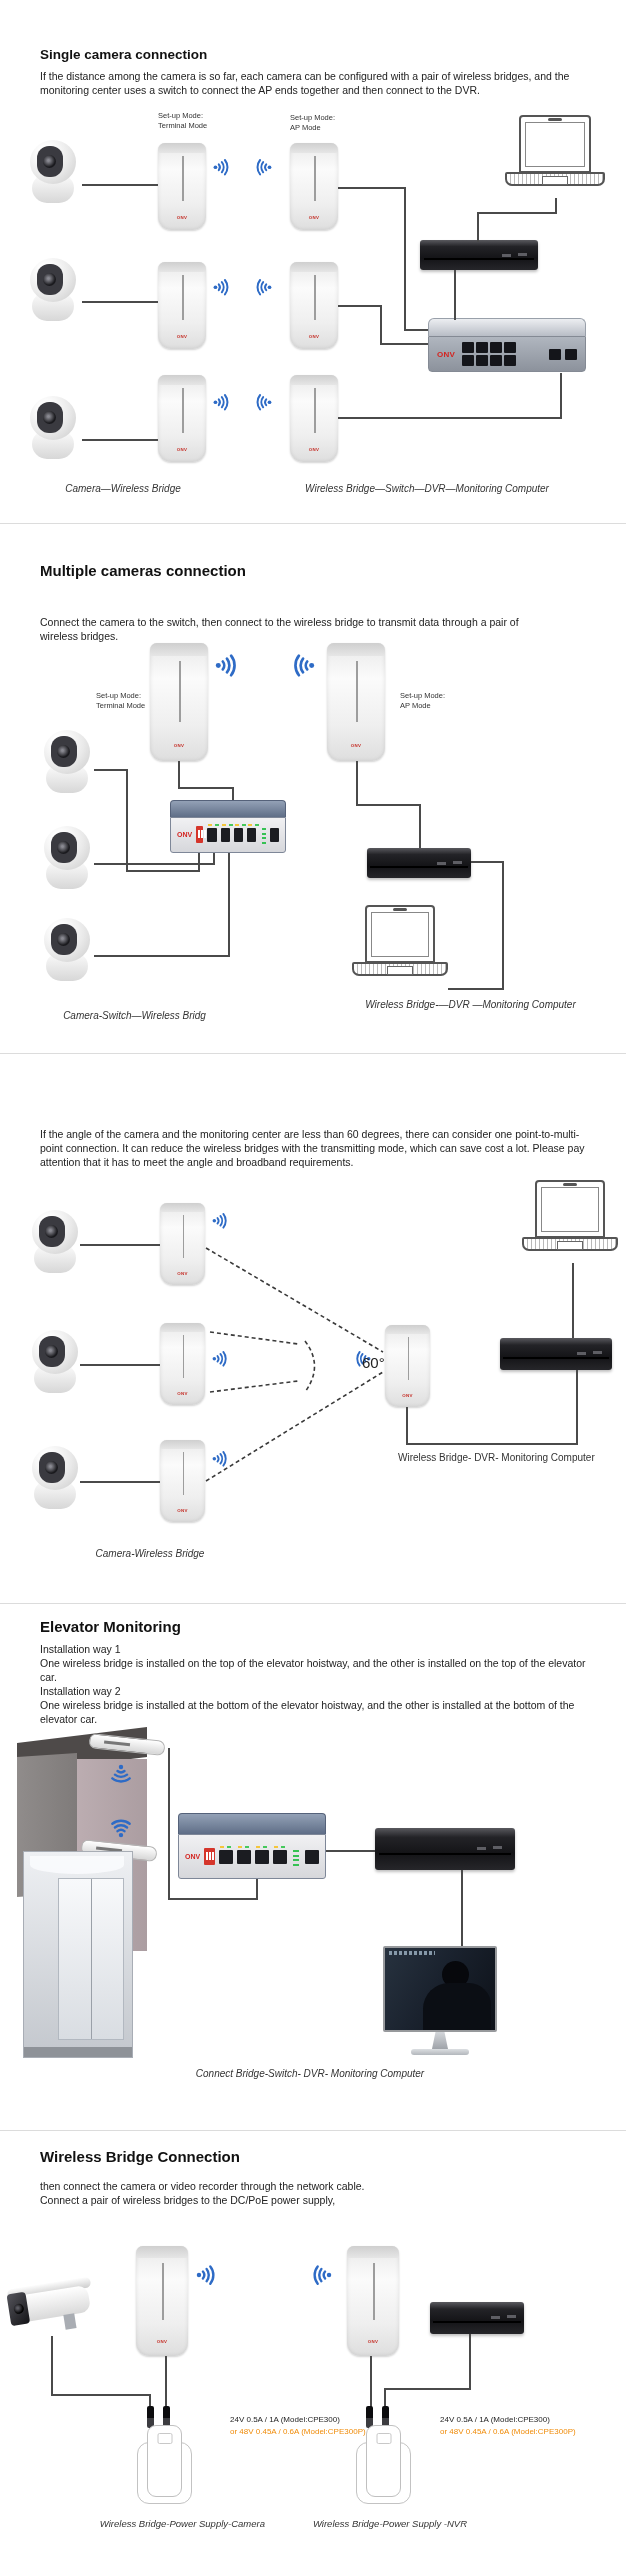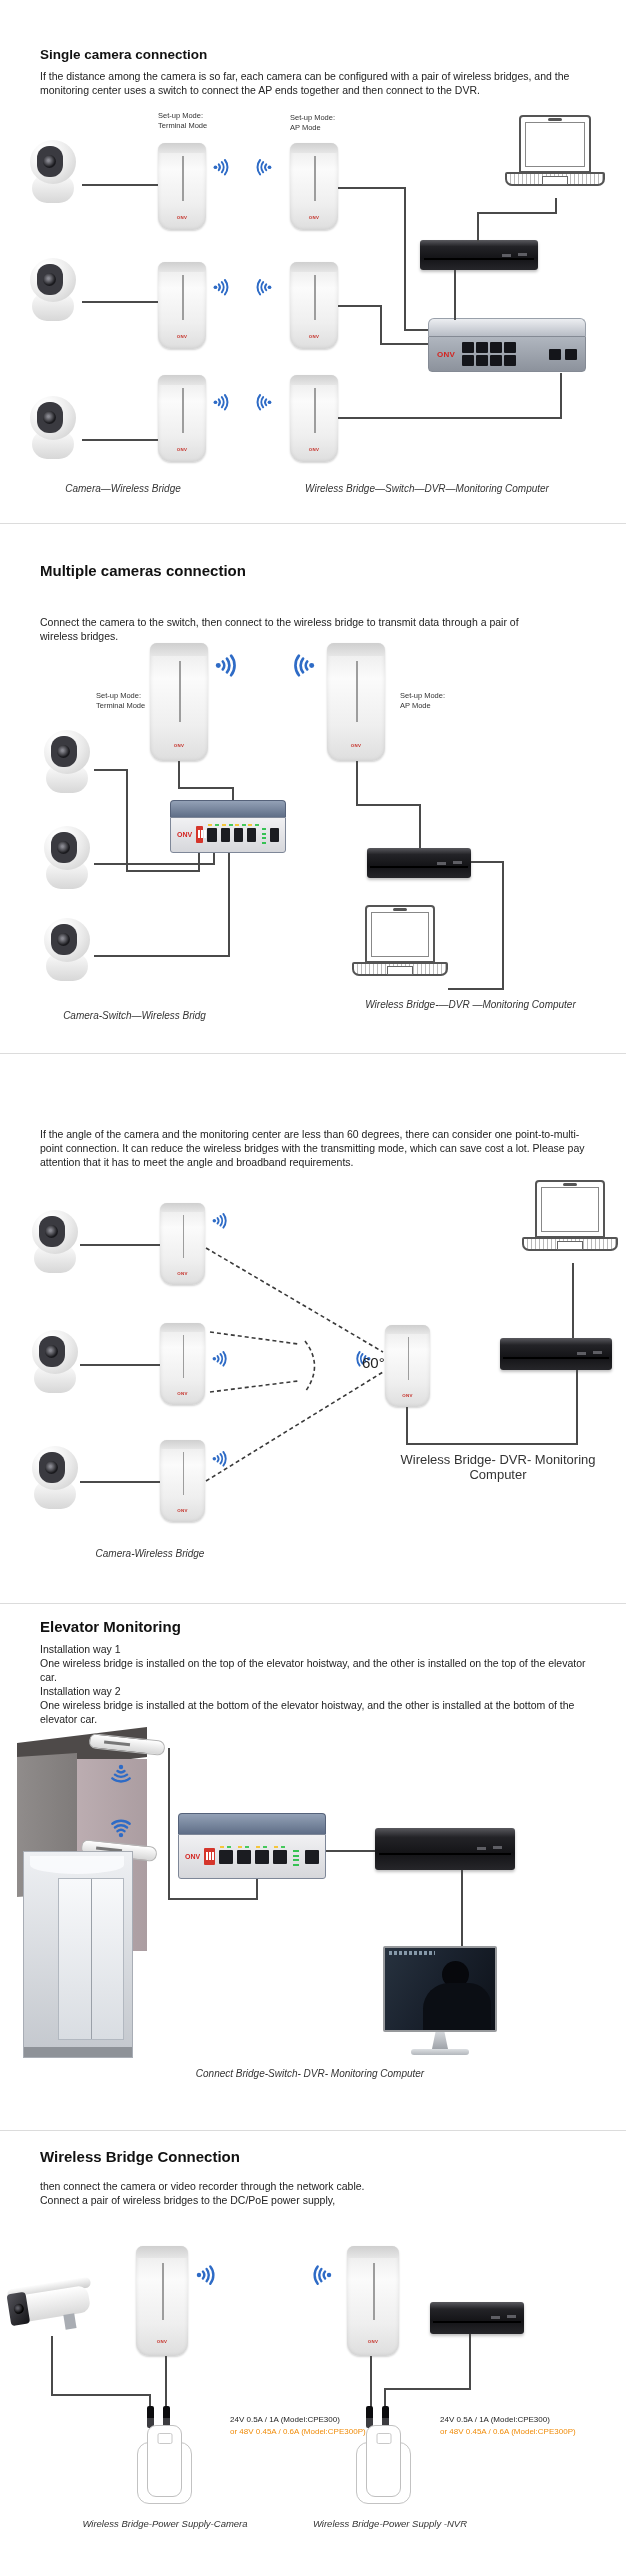--- a/index.html
+++ b/index.html
@@ -11,21 +11,21 @@
   *{margin:0;padding:0;box-sizing:border-box;}
   body{background:#fff;font-family:"Liberation Sans",sans-serif;color:#1e1e1e;}
   #page{position:relative;width:626px;height:2560px;background:#fff;overflow:hidden;}
   .abs{position:absolute;}
   .hr{position:absolute;left:0;right:0;height:1px;background:#dcdcdc;}
   .red-title{font-size:19px;font-weight:bold;color:var(--heading-red);letter-spacing:-.2px;display:flex;align-items:center;gap:10px;}
   .h2{font-size:15px;font-weight:bold;color:#111;}
   .h3{font-size:13.5px;font-weight:bold;color:#111;}
   .body-txt{font-size:10.5px;line-height:1.33;color:#222;}
   .cap{font-size:10px;color:#333;text-align:center;font-style:italic;}
-  .cap-sm{font-size:13px;color:#333;text-align:center;}
+  .cap-sm{font-size:10px;color:#333;text-align:left;}
   .mode{font-size:7.5px;line-height:1.3;color:#333;}
   .spec{font-size:8px;line-height:1.5;white-space:nowrap;margin-left:32px;}
   .spec .o{color:var(--spec-orange);}
   .ln{position:absolute;background:var(--cable);}
   
   .wifi{position:absolute;fill:none;stroke:var(--wifi-blue);stroke-width:2.6;stroke-linecap:round;}
   .wifi circle{fill:var(--wifi-blue);stroke:none;}
   .fl{transform:scaleX(-1);}
   .fd{transform:rotate(90deg);}
   .fu{transform:rotate(-90deg);}
@@ -593,16 +593,16 @@
 
   <div class="abs spec" style="left:198px;top:2414px;">
     <div>24V 0.5A / 1A (Model:CPE300)</div>
     <div class="o">or 48V 0.45A / 0.6A (Model:CPE300P)</div>
   </div>
   <div class="abs spec" style="left:408px;top:2414px;">
     <div>24V 0.5A / 1A (Model:CPE300)</div>
     <div class="o">or 48V 0.45A / 0.6A (Model:CPE300P)</div>
   </div>
 
-  <div class="abs cap" style="left:65px;top:2518px;width:200px;font-size:9.5px;">Wireless Bridge-Power Supply-Camera</div>
+  <div class="abs cap" style="left:65px;top:2518px;width:200px;font-size:9.5px;text-align:right;">Wireless Bridge-Power Supply-Camera</div>
   <div class="abs cap" style="left:300px;top:2518px;width:180px;font-size:9.5px;text-align:center;">Wireless Bridge-Power Supply -NVR</div>
 
 </div>
 
 </body></html>

